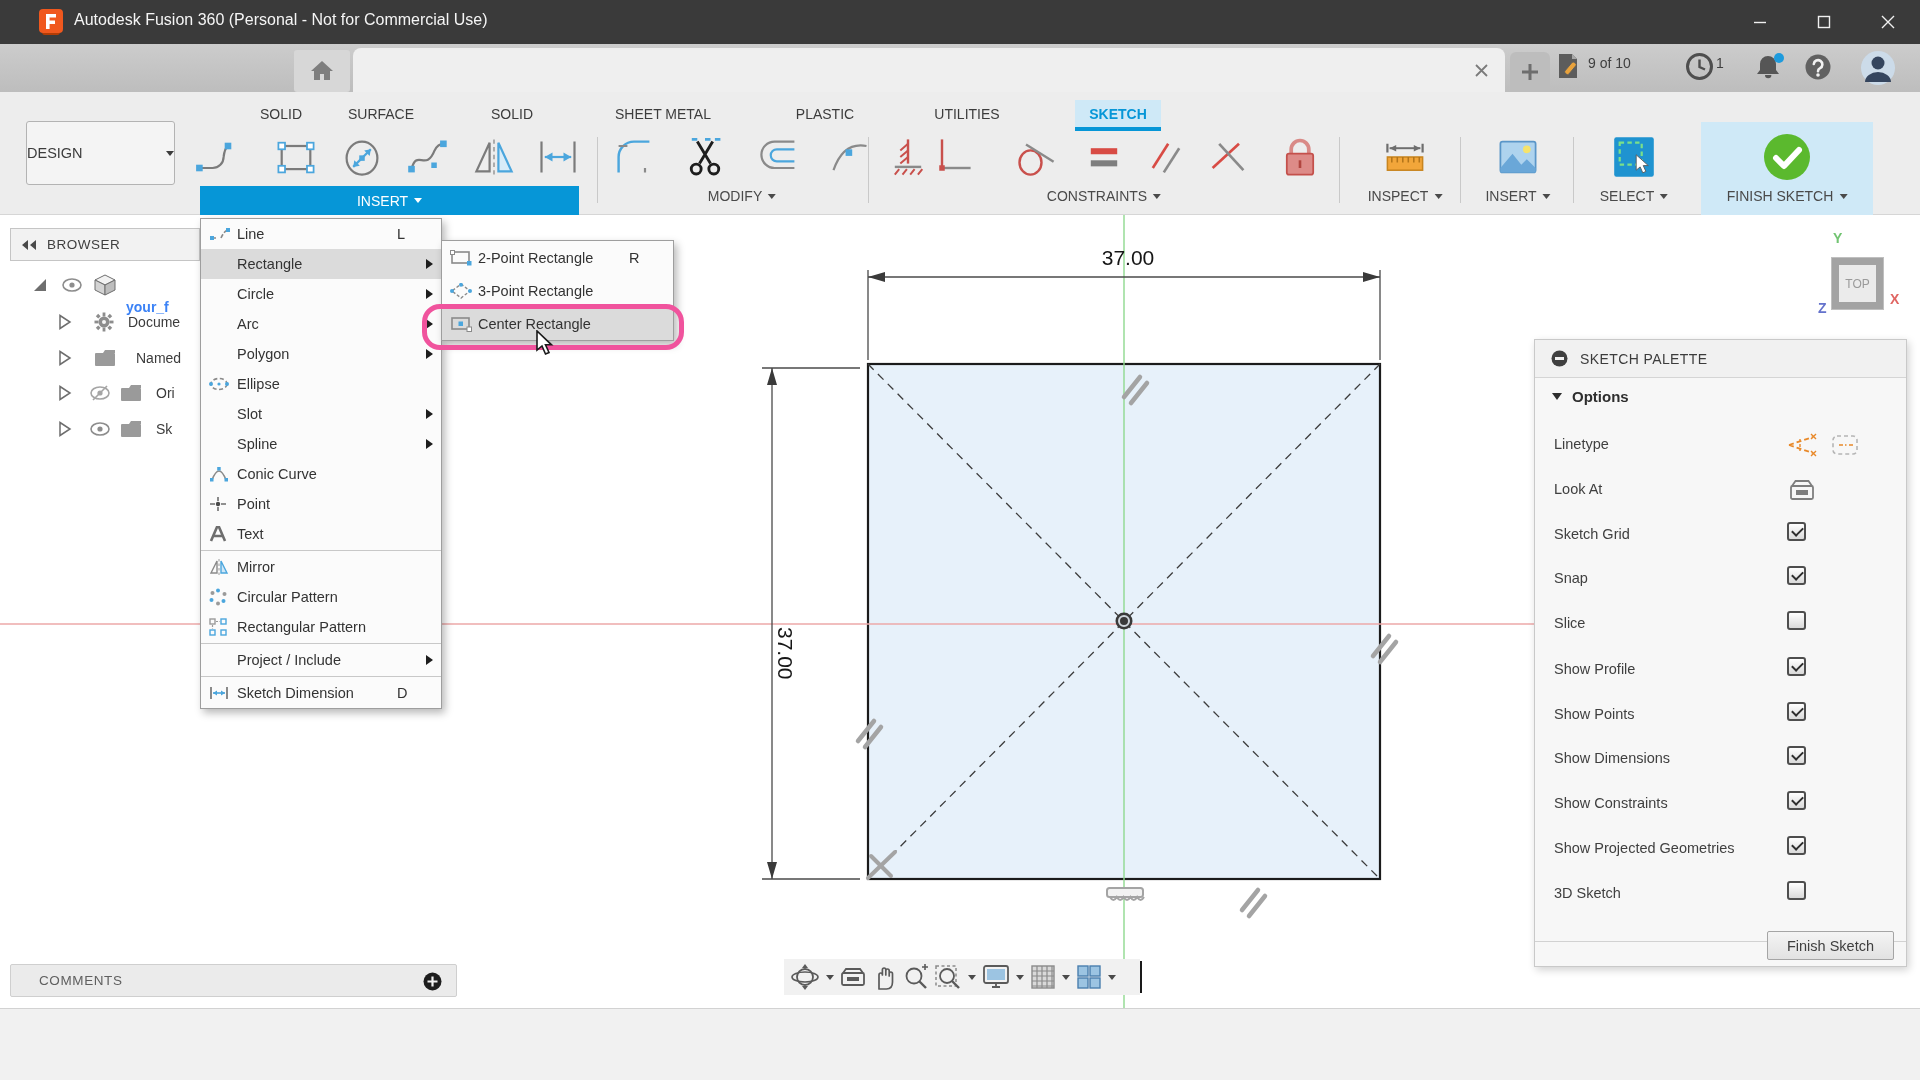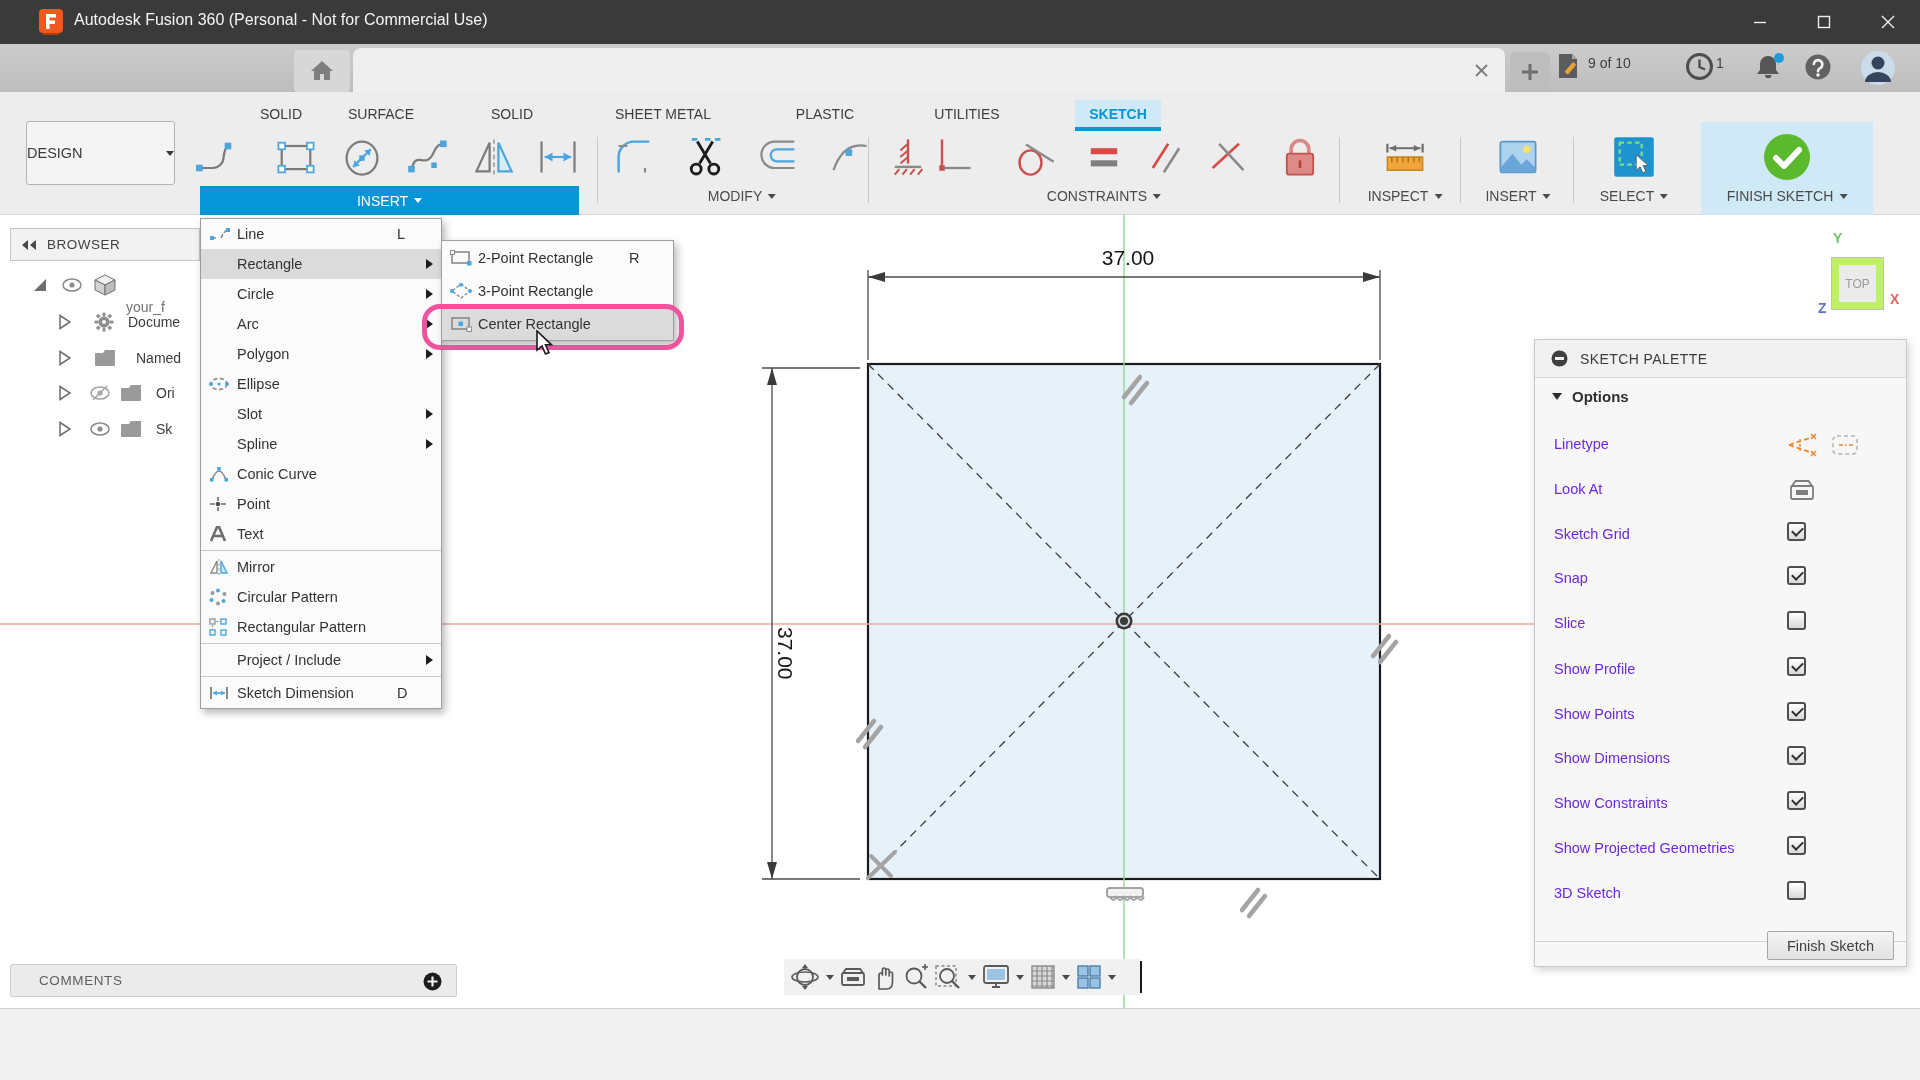--- a/index.html
+++ b/index.html
@@ -56,32 +56,32 @@
   .mi.hover { background:#dbdbdb; }
   .menu-sep { height:1px; background:#c8c8c8; margin:1px 0; }
 
   .pink-ring { position:absolute; left:422px; top:304px; width:262px; height:46px; border:5px solid #f0539d; border-radius:18px; z-index:40; }
   .cursor { position:absolute; left:536px; top:330px; z-index:50; }
 
   
   .canvas { position:absolute; left:0; top:215px; width:1920px; height:793px; background:#fff; }
   .dim-h { position:absolute; left:1128px; top:31px; transform:translateX(-50%); font-size:21px; color:#161616; }
   .dim-v { position:absolute; left:797px; top:412px; transform-origin:0 0; transform:rotate(90deg); font-size:21px; color:#161616; white-space:nowrap; }
-  .viewcube { position:absolute; left:1831px; top:42px; width:53px; height:53px; background:#bef264; border:1px solid #bfbfbf; display:flex; align-items:center; justify-content:center; }
+  .viewcube { position:absolute; left:1831px; top:42px; width:53px; height:53px; background:#a3a3a3; border:1px solid #bfbfbf; display:flex; align-items:center; justify-content:center; }
   .viewcube .face { width:37px; height:37px; background:#ebebeb; display:flex; align-items:center; justify-content:center; font-size:12px; color:#9a9a9a; }
   .axis-lbl { position:absolute; font-size:14px; font-weight:bold; }
   .navbar { position:absolute; left:784px; top:744px; width:356px; height:36px; background:#f1f1f1; display:flex; align-items:center; gap:4px; padding:0 6px; }
   .nav-sep { position:absolute; left:1140px; top:746px; width:2px; height:32px; background:#1a1a1a; }
   .mini-caret { width:0; height:0; border-left:4px solid transparent; border-right:4px solid transparent; border-top:5px solid #4a4a4a; margin:0 2px; }
 
   
   .palette { position:absolute; left:1534px; top:339px; width:373px; height:628px; background:#f7f7f7; border:1px solid #c9c9c9; box-shadow:2px 3px 8px rgba(0,0,0,0.18); z-index:20; }
   .palette-header { position:absolute; left:0; top:0; right:0; height:38px; background:#f1f1f1; border-bottom:1px solid #d5d5d5; display:flex; align-items:center; gap:12px; padding-left:16px; font-size:14px; color:#3c3c3c; letter-spacing:0.4px; }
   .pal-section { position:absolute; left:17px; top:48px; display:flex; align-items:center; gap:10px; font-size:15px; font-weight:bold; color:#2e2e2e; }
-  .pal-row { position:absolute; left:19px; right:16px; height:24px; display:flex; align-items:center; font-size:14.5px; color:#6d28d9; }
+  .pal-row { position:absolute; left:19px; right:16px; height:24px; display:flex; align-items:center; font-size:14.5px; color:#404040; }
   .pal-ctl { position:absolute; left:233px; top:0; display:flex; align-items:center; gap:14px; }
   .cb { width:19px; height:19px; border:2px solid #4e4e4e; border-radius:3px; background:linear-gradient(#ffffff,#d9d9d9); position:relative; }
   .cb.checked::after { content:""; position:absolute; left:3px; top:3px; width:9px; height:5px; border-left:2.4px solid #2d2d2d; border-bottom:2.4px solid #2d2d2d; transform:rotate(-45deg); }
   .pal-footer-line { position:absolute; left:0; right:0; top:601px; height:1px; background:#d2d2d2; }
   .finish-btn { position:absolute; left:232px; top:591px; width:127px; height:29px; background:linear-gradient(#f4f4f4,#e2e2e2); border:1px solid #a5a5a5; border-radius:2px; font-size:14.5px; color:#3f3f3f; display:flex; align-items:center; justify-content:center; }
   .dn-tri { width:0; height:0; border-left:5px solid transparent; border-right:5px solid transparent; border-top:7px solid #2e2e2e; }
 
   
   .comments-bar { position:absolute; left:10px; top:964px; width:447px; height:33px; background:#ebebeb; border:1px solid #cfcfcf; border-radius:2px; display:flex; align-items:center; z-index:5; }
   .comments-label { margin-left:28px; font-size:13.5px; color:#5f5f5f; letter-spacing:0.6px; }
@@ -491,21 +491,21 @@
     </svg>
   <svg style="margin-left:14px;" width="20" height="14" viewBox="0 0 20 14">
     <ellipse cx="10" cy="7" rx="9" ry="6" fill="none" stroke="#8d8d8d" stroke-width="1.6"></ellipse>
       <circle cx="10" cy="7" r="2.6" fill="#8d8d8d"></circle>
   </svg>
   <svg style="margin-left:12px;" width="22" height="22" viewBox="0 0 22 22">
     <path d="M11 1 L21 6 L11 11 L1 6 Z" fill="#f2f2f2" stroke="#6e6e6e"></path>
     <path d="M1 6 L11 11 V21 L1 16 Z" fill="#d3d3d3" stroke="#6e6e6e"></path>
     <path d="M21 6 L11 11 V21 L21 16 Z" fill="#bdbdbd" stroke="#6e6e6e"></path>
   </svg>
-  <span style="margin-left:10px; font-weight:normal; color:#737373;margin-top:44px;">your_f</span>
+  <span style="margin-left:10px; font-weight:bold; color:#3b82f6;margin-top:44px;">your_f</span>
 </div>
 
 <div class="br-row" style="top:307px;">
   <svg style="margin-left:48px;" width="14" height="16" viewBox="0 0 14 16">
       <path d="M2 1.5 L12 8 L2 14.5 Z" fill="#fff" stroke="#6e6e6e" stroke-width="1.5"></path>
     </svg>
   <svg style="margin-left:22px;" width="20" height="20" viewBox="0 0 20 20">
     <circle cx="10" cy="10" r="5.5" fill="#8d8d8d"></circle>
       <circle cx="10" cy="10" r="2" fill="#f5f5f5"></circle>
     <g fill="#8d8d8d">

